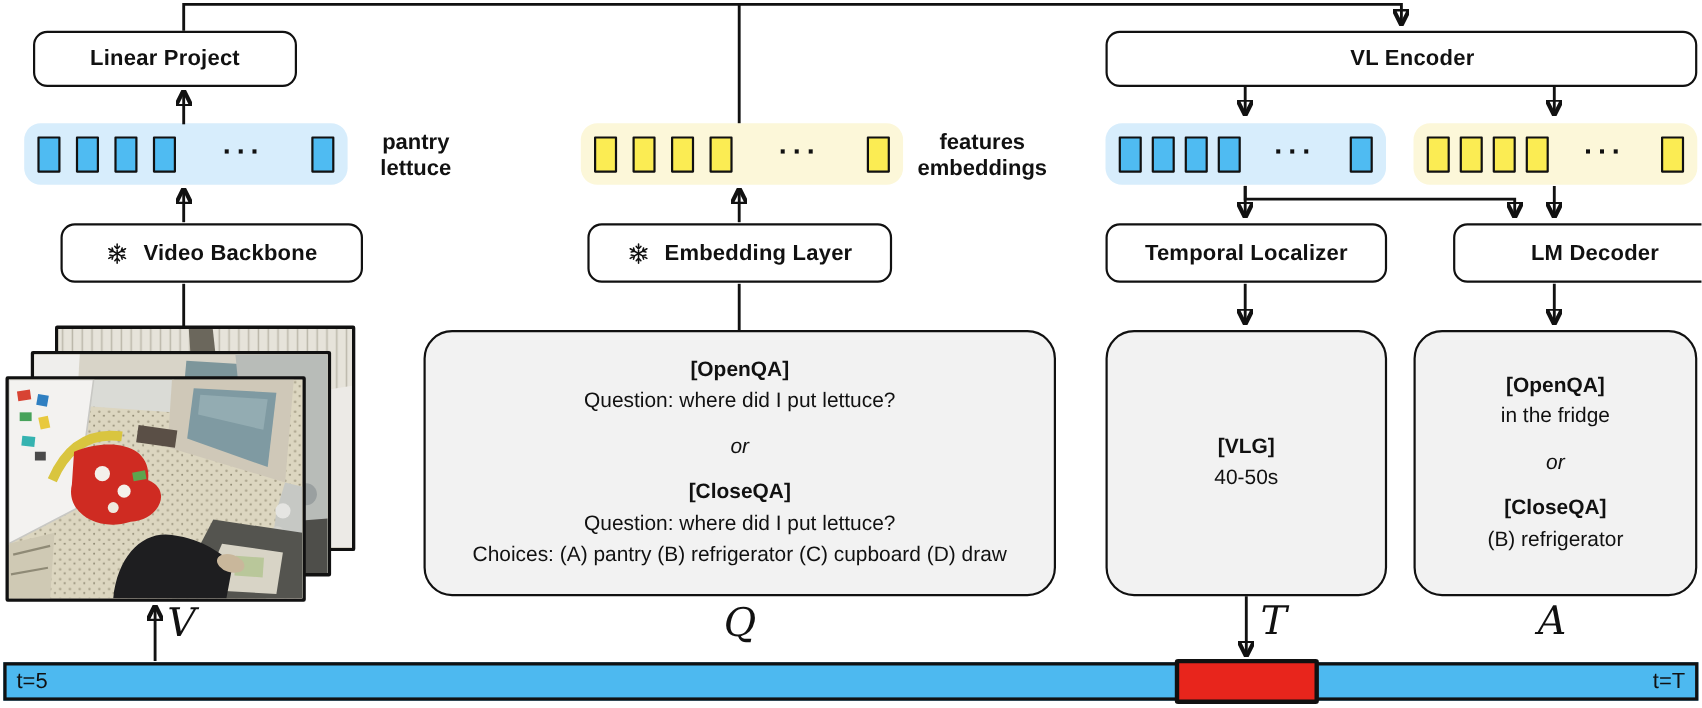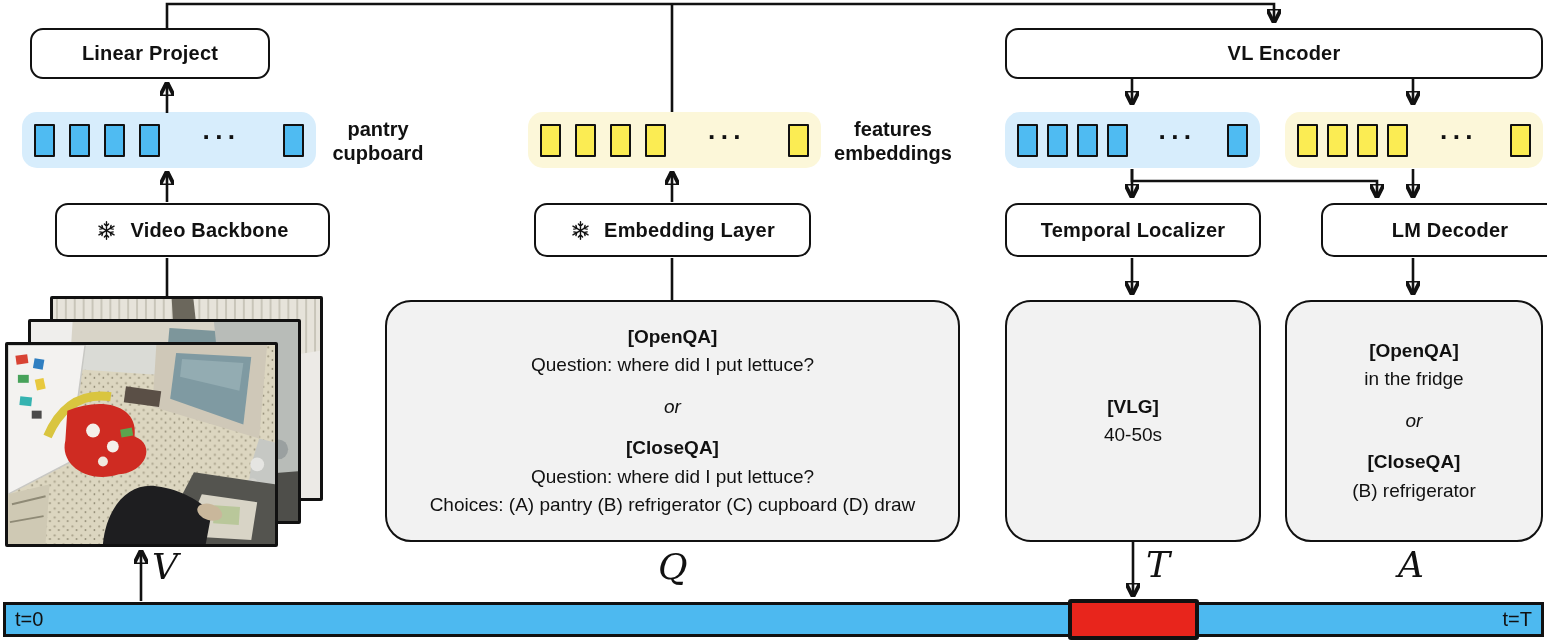--- a/index.html
+++ b/index.html
@@ -129,21 +129,21 @@
         <span class="tok"></span>
         <span class="tok"></span>
         <span class="tok"></span>
       </span>
       <span class="tok-dots">···</span>
       <span class="tok"></span>
     </div>
 
   <div class="rowlabel" style="left:322px;top:117px;width:112px;">
     <div>pantry</div>
-    <div>cupboard</div>
+    <div>lettuce</div>
   </div>
 
   <div class="tokrow yellow" style="left:528px;top:112px;width:293px;">
       <span class="tok-group">
         <span class="tok"></span>
         <span class="tok"></span>
         <span class="tok"></span>
         <span class="tok"></span>
       </span>
       <span class="tok-dots">···</span>
@@ -277,21 +277,21 @@
       <ellipse cx="204" cy="168" rx="13" ry="8" fill="#c9b79b" transform="rotate(18 204 168)"></ellipse>
     </svg>
   </div>
 
   <div class="mathsym" style="left:152px;top:549px;">V</div>
   <div class="mathsym" style="left:658px;top:549px;">Q</div>
   <div class="mathsym" style="left:1146px;top:547px;">T</div>
   <div class="mathsym" style="left:1398px;top:547px;">A</div>
 
   <div class="timeline">
-    <span>t=0</span>
+    <span>t=5</span>
     <span>t=T</span>
   </div>
   <div class="red-seg"></div>
 
   <svg class="connectors" aria-hidden="true">
     <defs>
       <marker id="ah" viewBox="0 0 10 10" refX="8.5" refY="5" markerWidth="5.6" markerHeight="5.6" orient="auto-start-reverse">
         <path d="M0,0 L10,5 L0,10 Z" fill="#111" stroke="none"></path>
       </marker>
     </defs>

